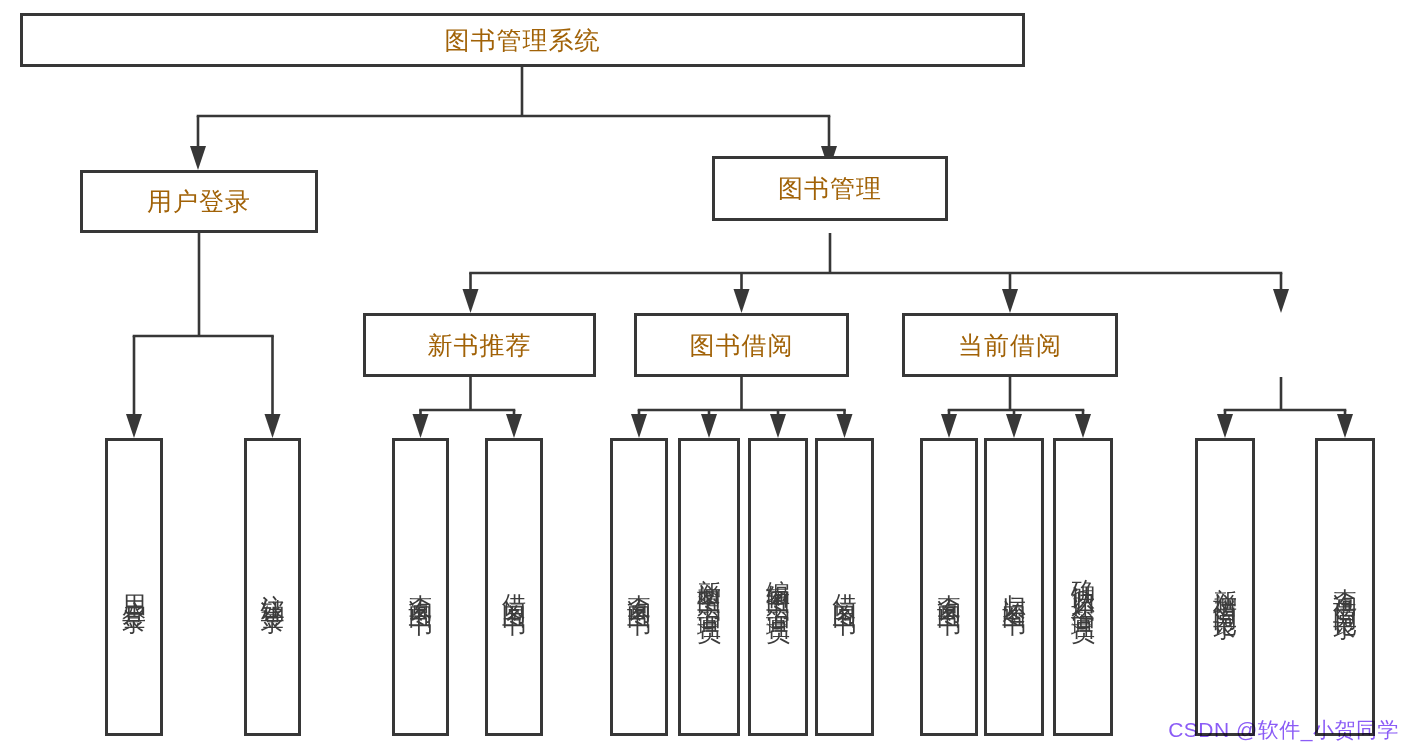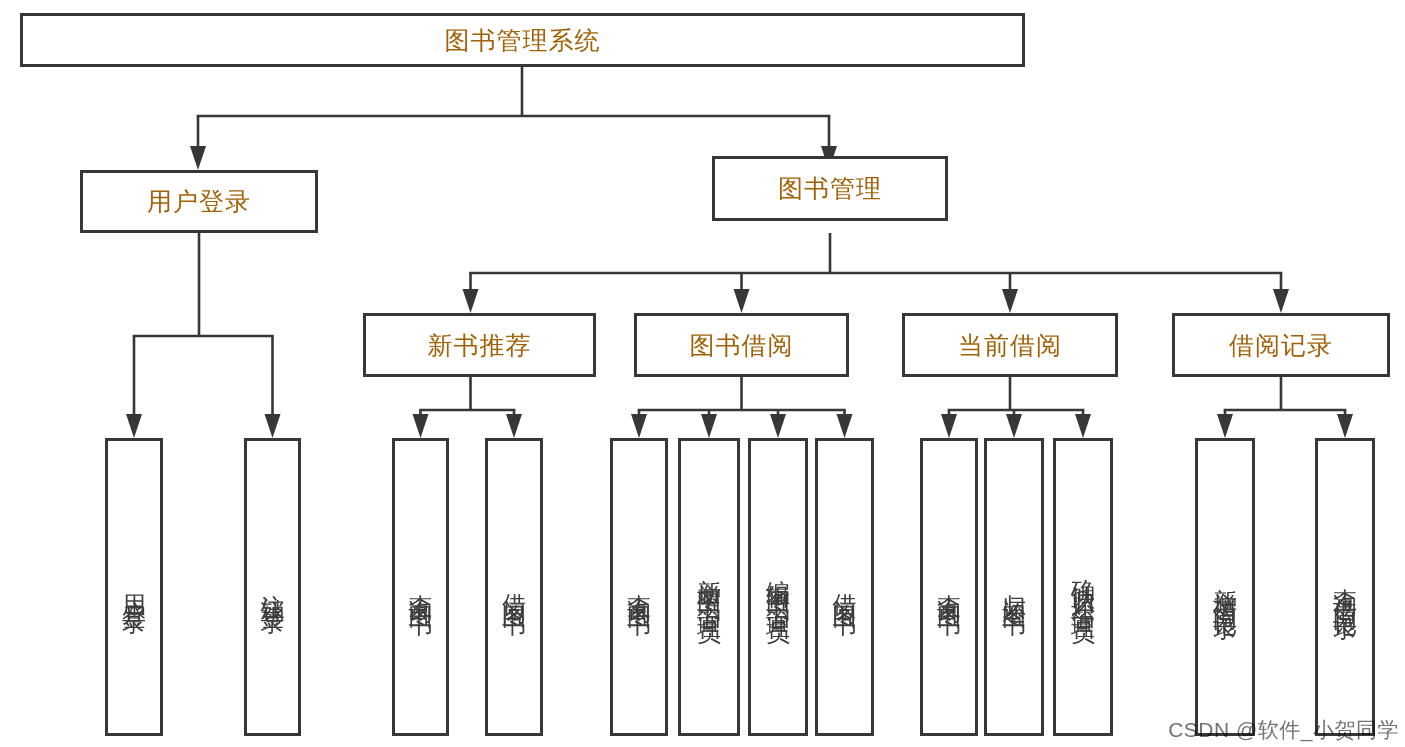--- a/index.html
+++ b/index.html
@@ -48,21 +48,21 @@
     letter-spacing: 6px;
     line-height: 1;
     white-space: nowrap;
     color: #3c3c3c;
   }
   #watermark {
     position: absolute;
     right: 6px;
     bottom: 3px;
     font-size: 21px;
-    color: #737373;
+    color: #8b5cf6;
     letter-spacing: 0.5px;
     mix-blend-mode: multiply;
     white-space: nowrap;
   }
 </style>
 </head>
 <body>
 
 <div id="canvas">
 
@@ -148,23 +148,20 @@
 
   <div class="node" style="left:363px; top:313px; width:233px; height:64px;">
     <span class="hlabel">新书推荐</span>
   </div>
   <div class="node" style="left:902px; top:313px; width:216px; height:64px;">
     <span class="hlabel">当前借阅</span>
   </div>
   <div class="node" style="left:634px; top:313px; width:215px; height:64px;">
     <span class="hlabel">图书借阅</span>
   </div>
-  <div class="node" style="left:1172px; top:313px; width:218px; height:64px;">
-    <span class="hlabel">借阅记录</span>
-  </div>
 
   <div class="node leaf" style="left:105px; width:58px;">
     <span class="vlabel">用户登录</span>
   </div>
   <div class="node leaf" style="left:244px; width:57px;">
     <span class="vlabel">注销登录</span>
   </div>
   <div class="node leaf" style="left:392px; width:57px;">
     <span class="vlabel">查询图书</span>
   </div>

